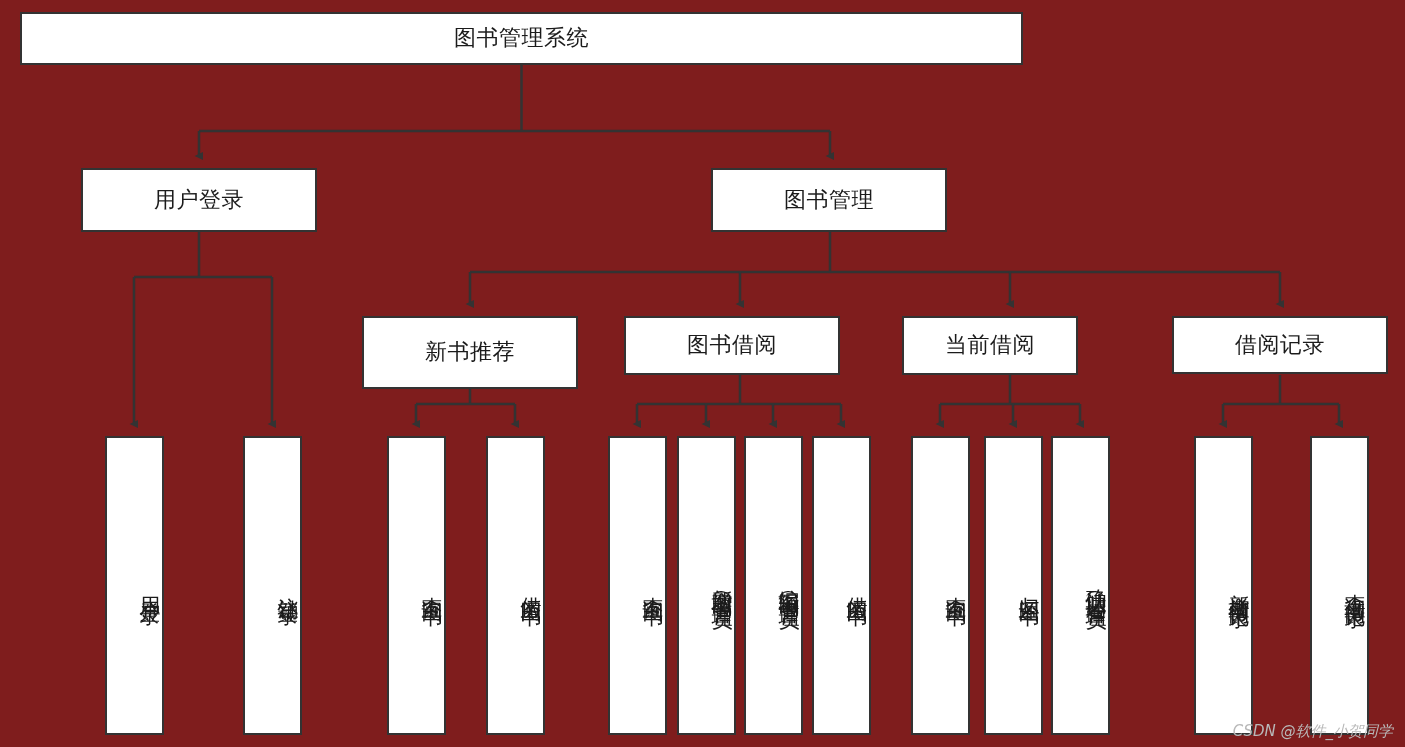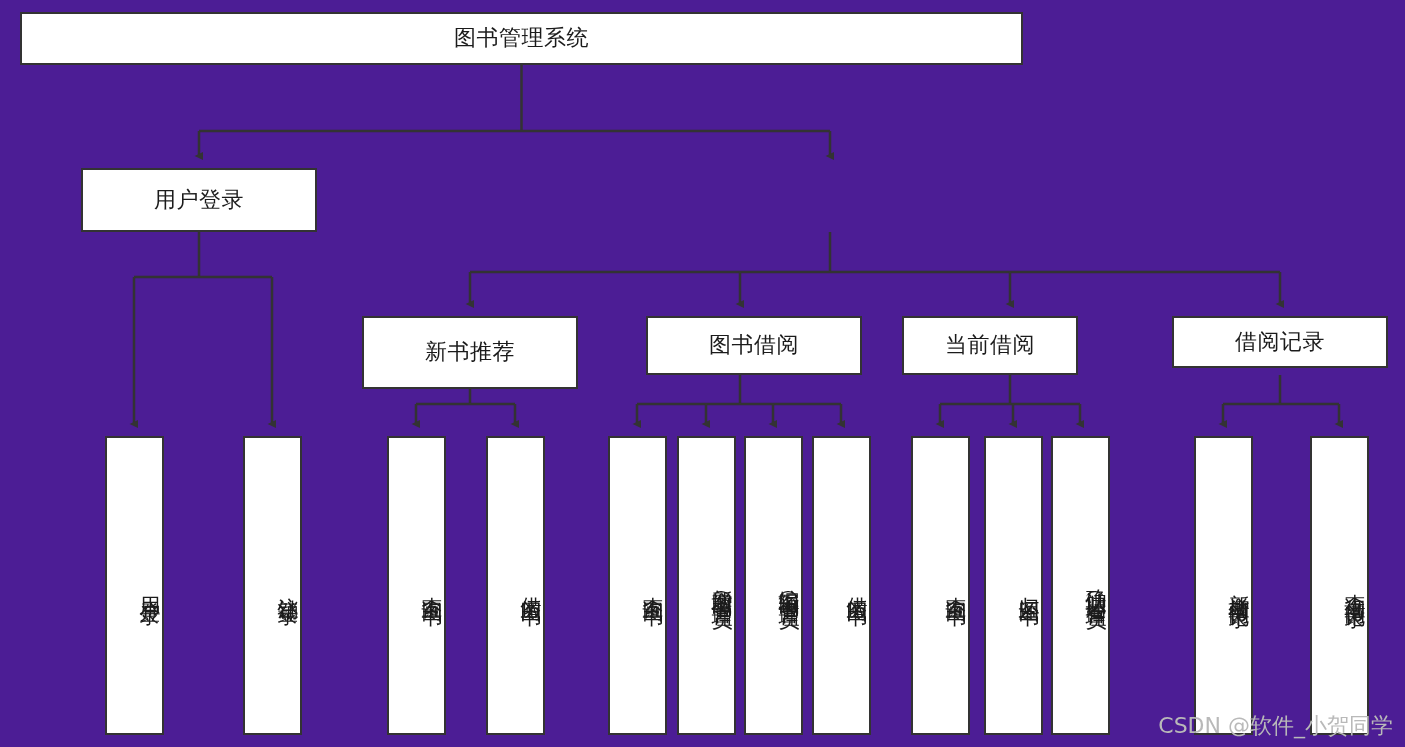--- a/index.html
+++ b/index.html
@@ -8,21 +8,21 @@
     padding: 0;
     background: #ffffff;
   }
   body {
     font-family: "DejaVu Sans", "Liberation Sans", sans-serif;
   }
   #diagram-root {
     position: relative;
     width: 1405px;
     height: 747px;
-    background: #4c1d95;
+    background: #7f1d1d;
     overflow: hidden;
   }
   
   #connectors {
     position: absolute;
     left: 0;
     top: 0;
     width: 1405px;
     height: 747px;
     z-index: 1;
@@ -59,25 +59,26 @@
     display: block;
   }
   .node.vertical .label {
     text-align: center;
   }
   #watermark {
     position: absolute;
     z-index: 3;
     right: 12px;
     bottom: 6px;
-    font-size: 22px;
+    font-size: 15px;
     color: #b9b9b9;
     white-space: nowrap;
     user-select: none;
     pointer-events: none;
+    font-style: italic;
   }
 </style>
 </head>
 <body>
 
 <div id="diagram-root">
 
   <svg id="connectors" viewBox="0 0 1405 747" xmlns="http://www.w3.org/2000/svg">
     <defs>
       <marker id="arrowhead" markerWidth="9" markerHeight="9" refX="4.5" refY="4.2" orient="auto" markerUnits="userSpaceOnUse">
@@ -129,31 +130,34 @@
     </g>
   </svg>
 
   <div class="node horizontal" style="left: 20px; top: 12px; width: 1003px; height: 53px; border-color: rgb(51, 51, 51); background: rgb(255, 255, 255); color: rgb(27, 27, 27);">
     <span class="label">图书管理系统</span>
   </div>
 
   <div class="node horizontal" style="left: 81px; top: 168px; width: 236px; height: 64px; border-color: rgb(51, 51, 51); background: rgb(255, 255, 255); color: rgb(27, 27, 27);">
     <span class="label">用户登录</span>
   </div>
+  <div class="node horizontal" style="left: 711px; top: 168px; width: 236px; height: 64px; border-color: rgb(51, 51, 51); background: rgb(255, 255, 255); color: rgb(27, 27, 27);">
+    <span class="label">图书管理</span>
+  </div>
 
   <div class="node horizontal" style="left: 362px; top: 316px; width: 216px; height: 73px; border-color: rgb(51, 51, 51); background: rgb(255, 255, 255); color: rgb(27, 27, 27);">
     <span class="label">新书推荐</span>
   </div>
-  <div class="node horizontal" style="left: 646px; top: 316px; width: 216px; height: 59px; border-color: rgb(51, 51, 51); background: rgb(255, 255, 255); color: rgb(27, 27, 27);">
+  <div class="node horizontal" style="left: 624px; top: 316px; width: 216px; height: 59px; border-color: rgb(51, 51, 51); background: rgb(255, 255, 255); color: rgb(27, 27, 27);">
     <span class="label">图书借阅</span>
   </div>
   <div class="node horizontal" style="left: 902px; top: 316px; width: 176px; height: 59px; border-color: rgb(51, 51, 51); background: rgb(255, 255, 255); color: rgb(27, 27, 27);">
     <span class="label">当前借阅</span>
   </div>
-  <div class="node horizontal" style="left: 1172px; top: 316px; width: 216px; height: 52px; border-color: rgb(51, 51, 51); background: rgb(255, 255, 255); color: rgb(27, 27, 27);">
+  <div class="node horizontal" style="left: 1172px; top: 316px; width: 216px; height: 58px; border-color: rgb(51, 51, 51); background: rgb(255, 255, 255); color: rgb(27, 27, 27);">
     <span class="label">借阅记录</span>
   </div>
 
   <div class="node vertical" style="left: 105px; top: 436px; width: 59px; height: 299px; border-color: rgb(51, 51, 51); background: rgb(255, 255, 255); color: rgb(27, 27, 27);">
     <span class="label">用户登录</span>
   </div>
   <div class="node vertical" style="left: 243px; top: 436px; width: 59px; height: 299px; border-color: rgb(51, 51, 51); background: rgb(255, 255, 255); color: rgb(27, 27, 27);">
     <span class="label">注销登录</span>
   </div>
   <div class="node vertical" style="left: 387px; top: 436px; width: 59px; height: 299px; border-color: rgb(51, 51, 51); background: rgb(255, 255, 255); color: rgb(27, 27, 27);">

